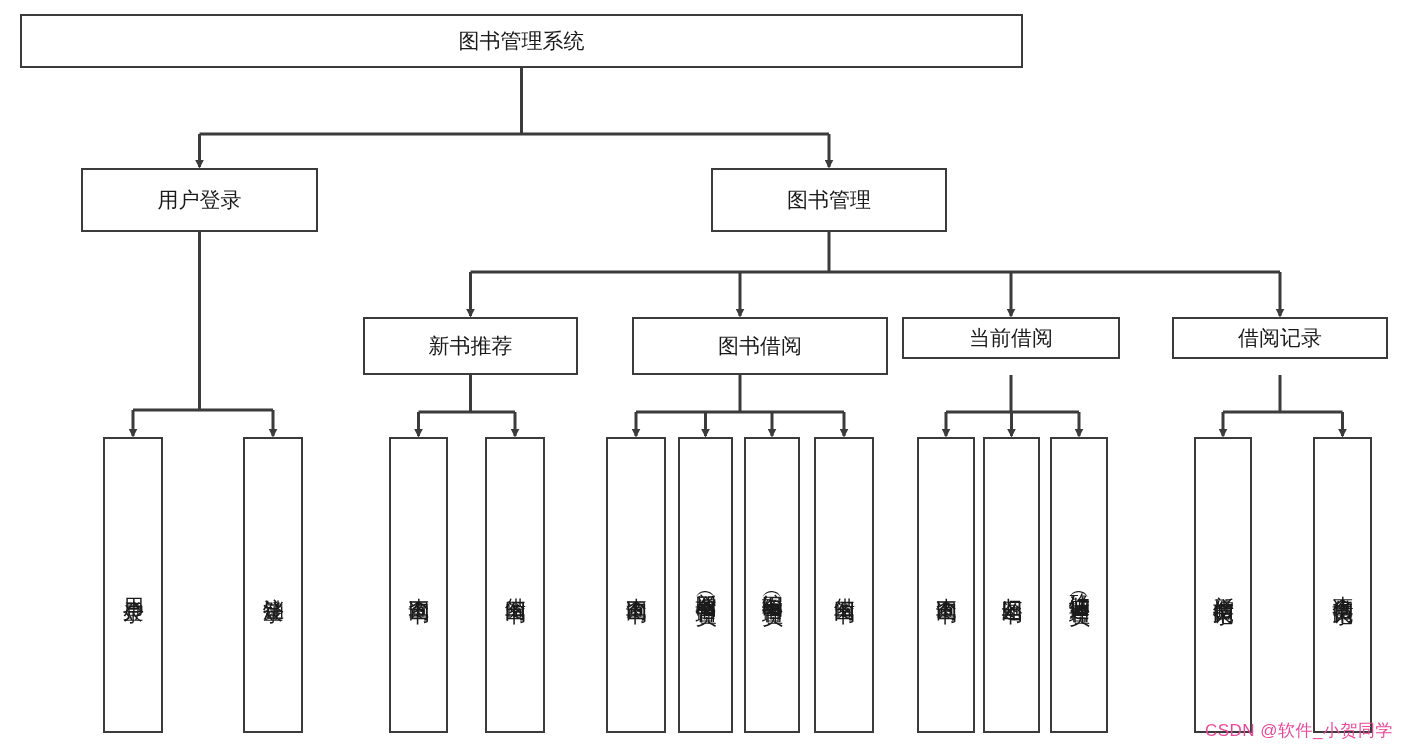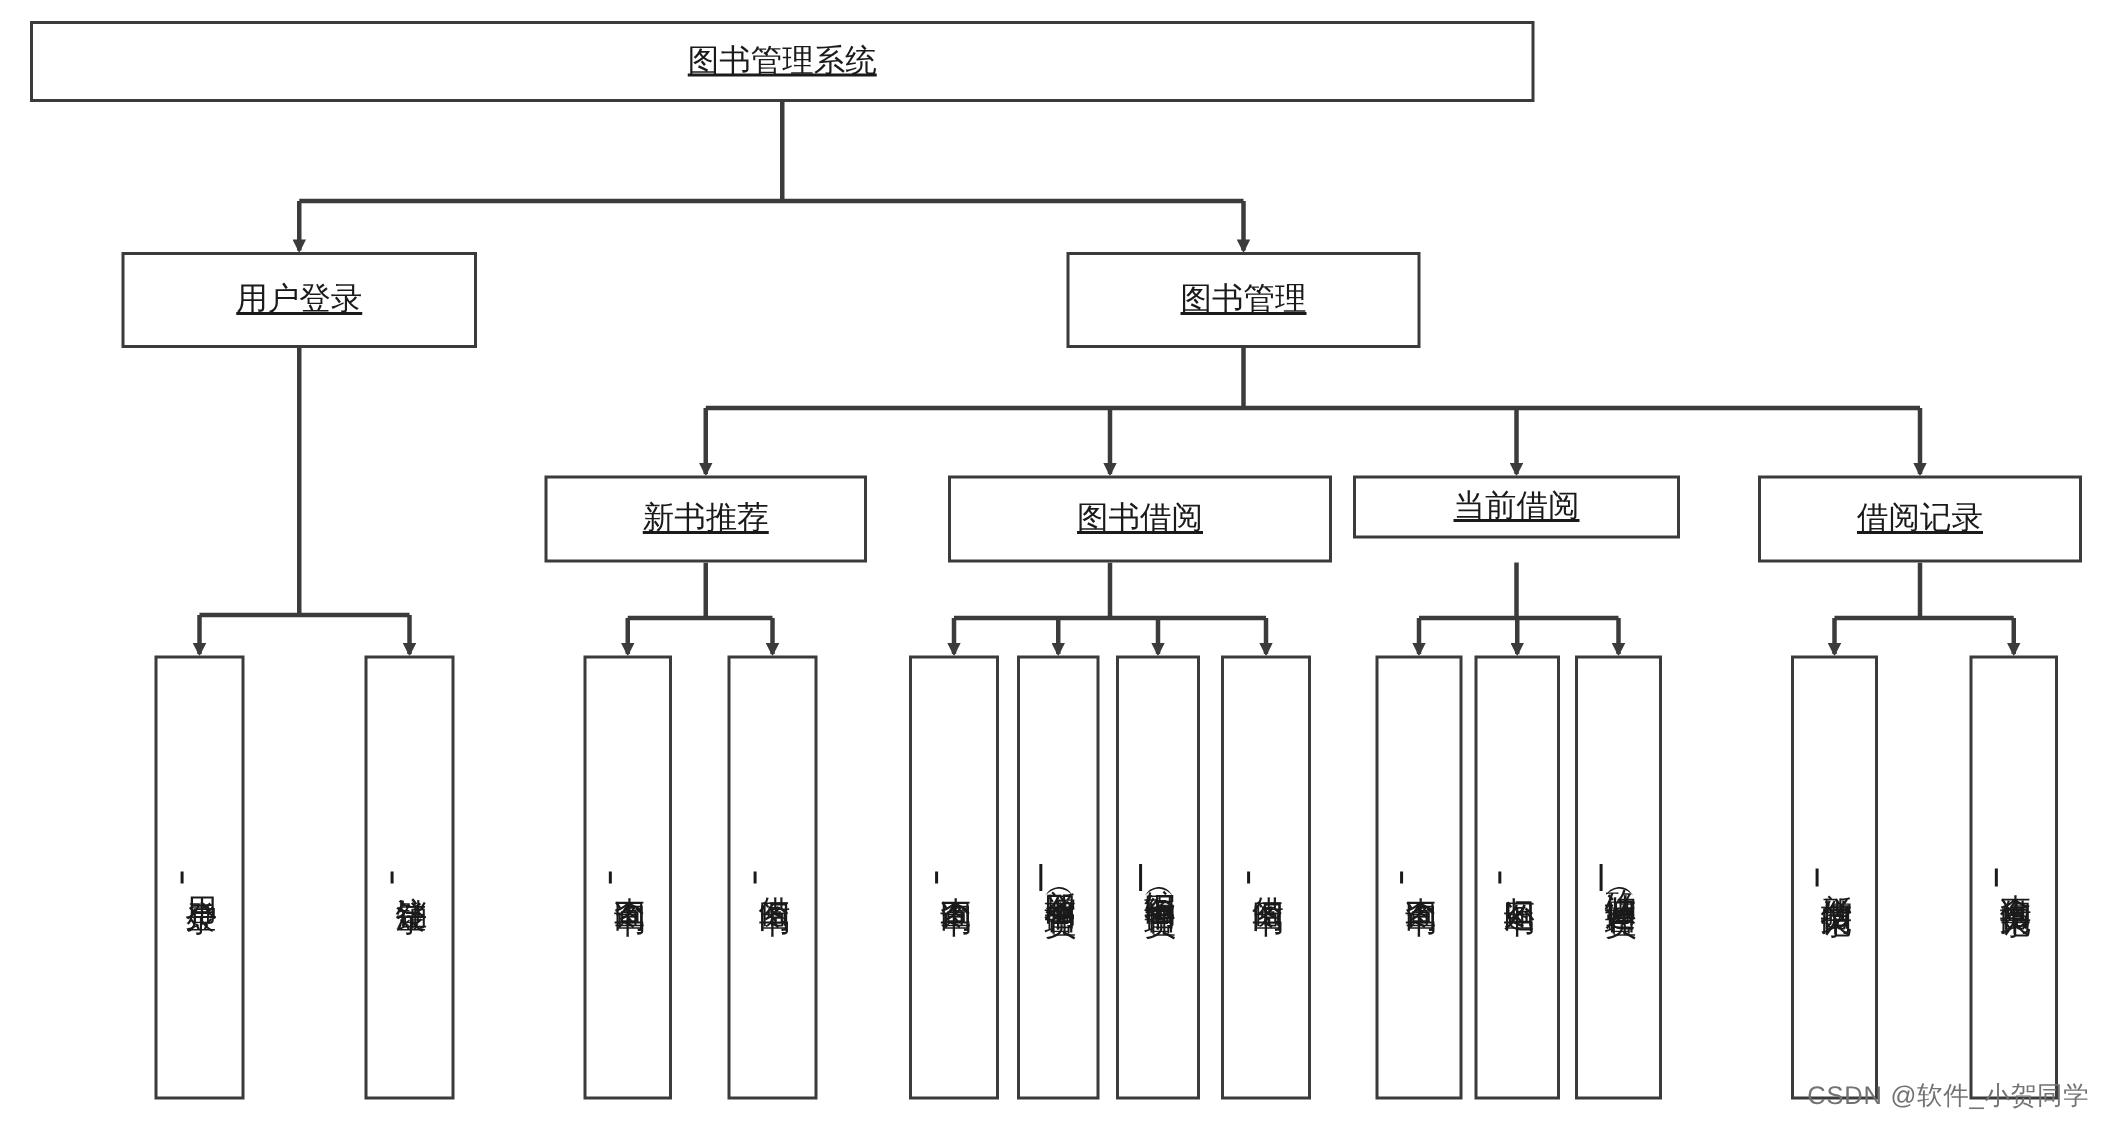--- a/index.html
+++ b/index.html
@@ -28,21 +28,20 @@
     position: absolute;
     box-sizing: border-box;
     border: 2px solid #3b3b3b;
     background: #ffffff;
     color: #1a1a1a;
     display: flex;
     align-items: center;
     justify-content: center;
     text-align: right;
     line-height: 1.18;
-    text-decoration: underline;
   }
   .node.horiz {
     font-size: 21px;
     writing-mode: horizontal-tb;
   }
   .node.vert {
     writing-mode: vertical-rl;
     text-orientation: upright;
     font-size: 21px;
     letter-spacing: 2px;
@@ -54,21 +53,21 @@
     writing-mode: vertical-rl;
     text-orientation: upright;
     display: block;
     white-space: nowrap;
   }
   #watermark {
     position: absolute;
     right: 12px;
     bottom: 5px;
     font-size: 17px;
-    color: #737373;
+    color: #ec4899;
     letter-spacing: 0.5px;
     white-space: nowrap;
     pointer-events: none;
   }
 </style>
 </head>
 <body>
 
 <div id="canvas">
 
@@ -127,21 +126,21 @@
       </div>
       <div class="node horiz" style="left: 363px; top: 317px; width: 215px; height: 58px;">
         <span class="label">新书推荐</span>
       </div>
       <div class="node horiz" style="left: 632px; top: 317px; width: 256px; height: 58px;">
         <span class="label">图书借阅</span>
       </div>
       <div class="node horiz" style="left: 902px; top: 317px; width: 218px; height: 42px;">
         <span class="label">当前借阅</span>
       </div>
-      <div class="node horiz" style="left: 1172px; top: 317px; width: 216px; height: 58px;">
+      <div class="node horiz" style="left: 1172px; top: 317px; width: 216px; height: 42px;">
         <span class="label">借阅记录</span>
       </div>
       <div class="node vert" style="left: 103px; top: 437px; width: 60px; height: 296px;">
         <span class="label">用户登录</span>
       </div>
       <div class="node vert" style="left: 243px; top: 437px; width: 60px; height: 296px;">
         <span class="label">注销登录</span>
       </div>
       <div class="node vert" style="left: 389px; top: 437px; width: 59px; height: 296px;">
         <span class="label">查询图书</span>

